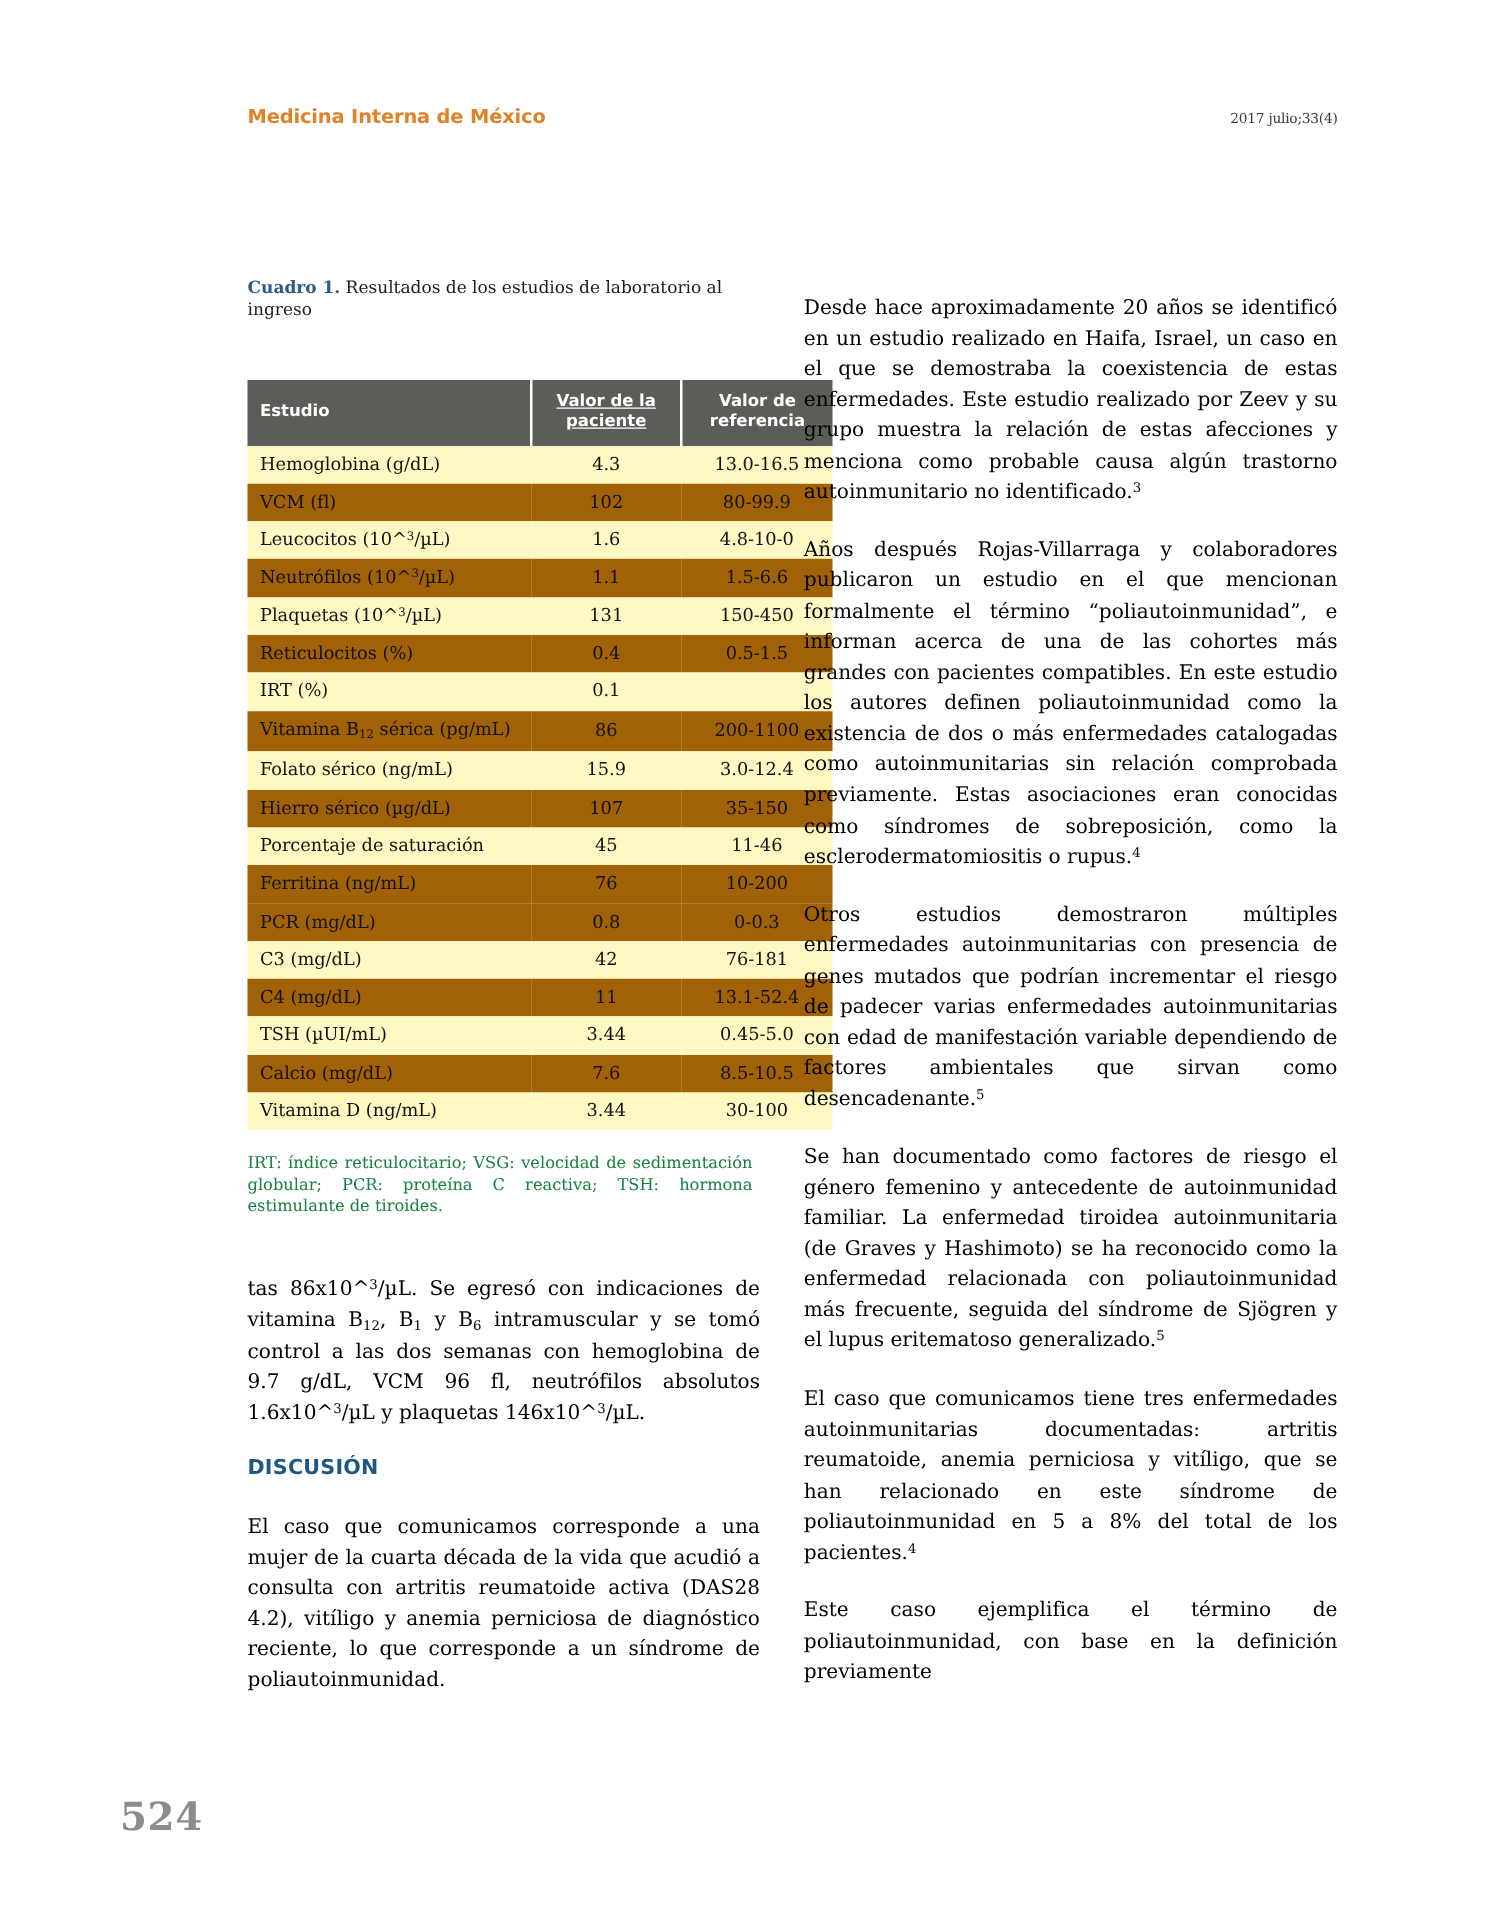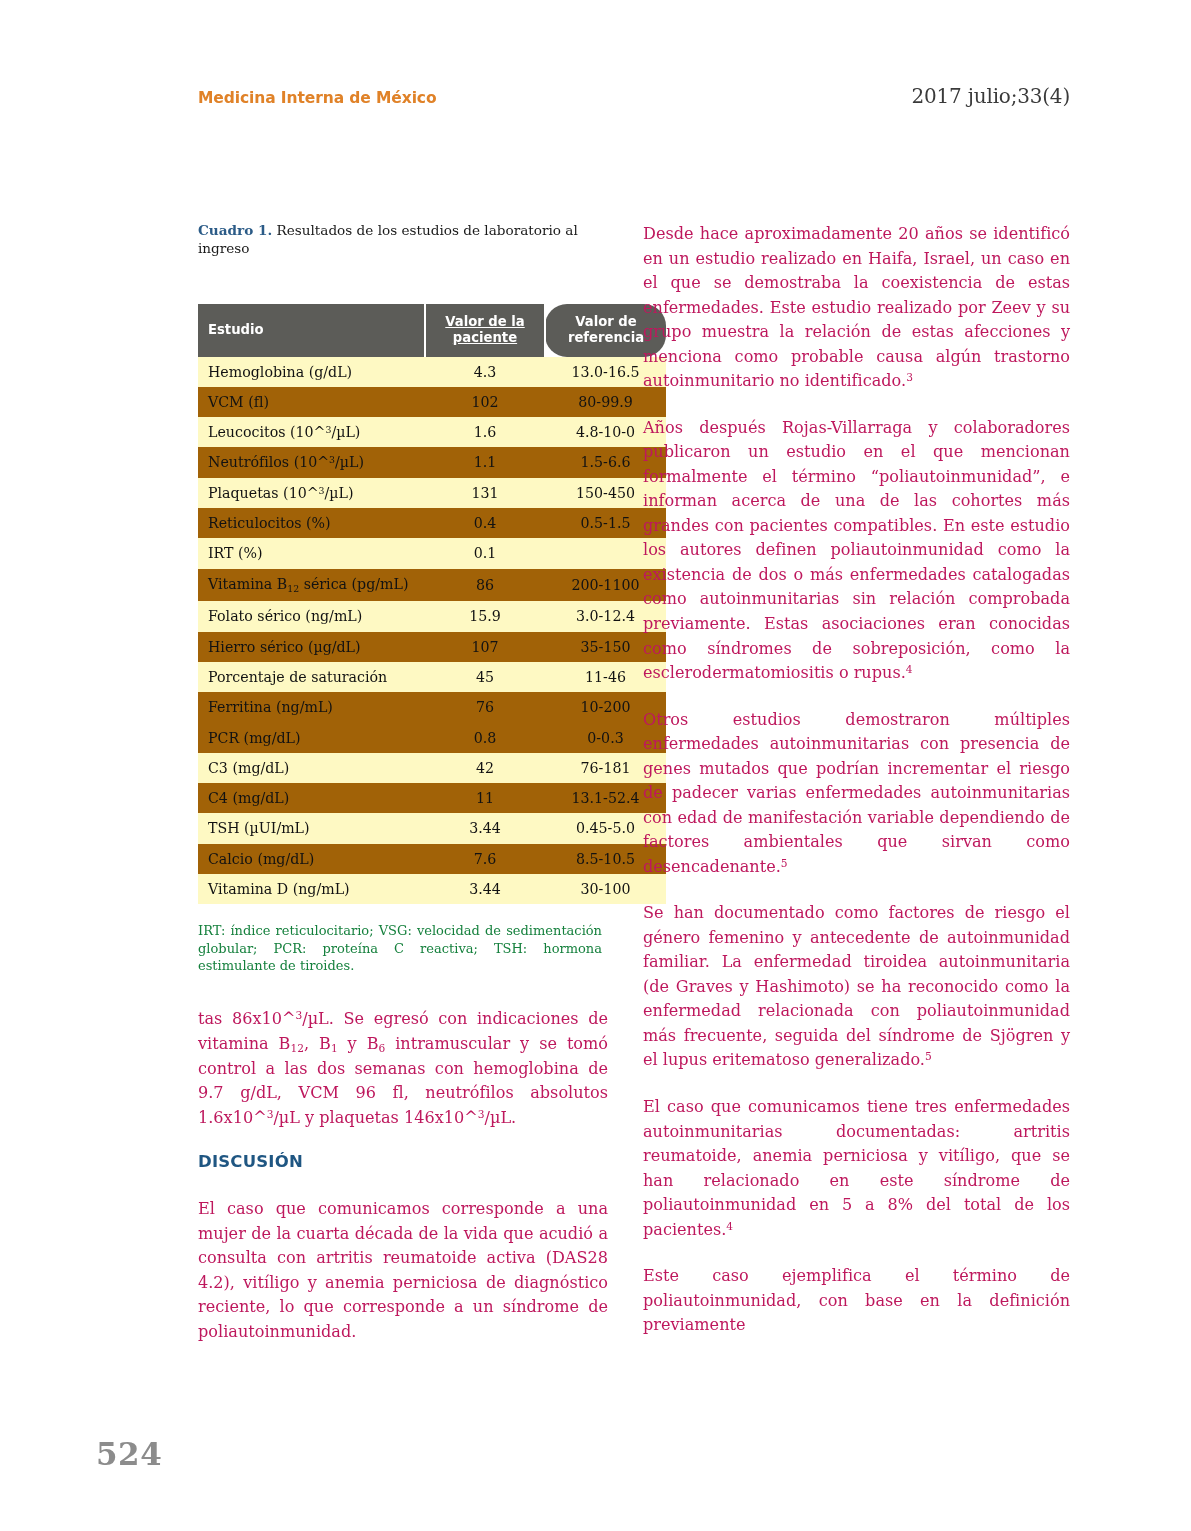--- a/index.html
+++ b/index.html
@@ -29,21 +29,21 @@
   }
   .journal-title {
     font-family: "DejaVu Sans", sans-serif;
     font-size: 15.5px;
     font-weight: bold;
     letter-spacing: -0.1px;
     color: #e08228;
   }
   .issue-info {
     font-family: "DejaVu Serif", serif;
-    font-size: 20px;
+    font-size: 11px;
     color: #3a3a3a;
     letter-spacing: -0.2px;
   }
 
   
   .columns {
     position: absolute;
     left: 198px;
     top: 222px;
     width: 872px;
@@ -85,21 +85,21 @@
     background: #5c5c58;
     color: #ffffff;
     font-family: "DejaVu Sans", sans-serif;
     font-size: 13.2px;
     font-weight: bold;
     padding: 10px 10px 11px 10px;
     line-height: 1.18;
     vertical-align: middle;
     border-right: 2px solid #ffffff;
   }
-  table.lab thead th:last-child { border-right: none; border-radius: 22px; }
+  table.lab thead th:last-child { border-right: none; }
   table.lab thead th.h-study  { text-align: left;  width: 206px; }
   table.lab thead th.h-value  { text-align: center; width: 98px; text-decoration: underline; }
   table.lab thead th.h-ref    { text-align: center; width: 100px; }
 
   table.lab tbody td {
     font-size: 14.2px;
     padding: 7px 10px 7px 10px;
     line-height: 1.15;
     color: #121212;
   }
@@ -129,22 +129,22 @@
     width: 404px;
   }
 
   
   p.body {
     font-family: "DejaVu Serif", serif;
     font-size: 16.1px;
     line-height: 1.525;
     text-align: justify;
     text-justify: inter-word;
-    color: #be185d;
-    margin: 0 0 22px 0;
+    color: #000000;
+    margin: 12px 0 22px 0;
   }
   p.body:last-child { margin-bottom: 0; }
 
   h2.section-head {
     font-family: "DejaVu Sans", sans-serif;
     font-size: 16.5px;
     font-weight: bold;
     color: #1f5682;
     letter-spacing: 0.2px;
     margin: 0 0 26px 0;

